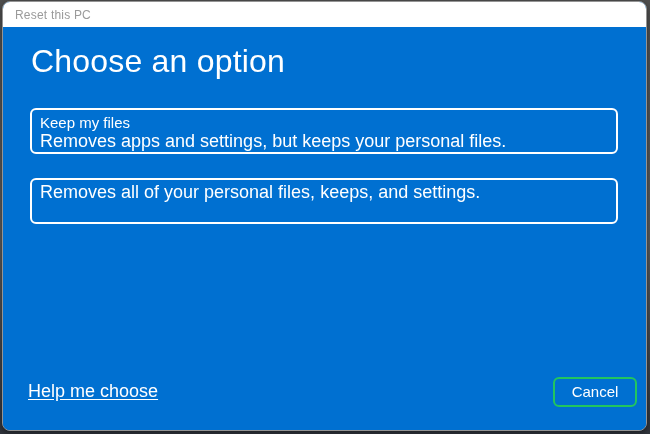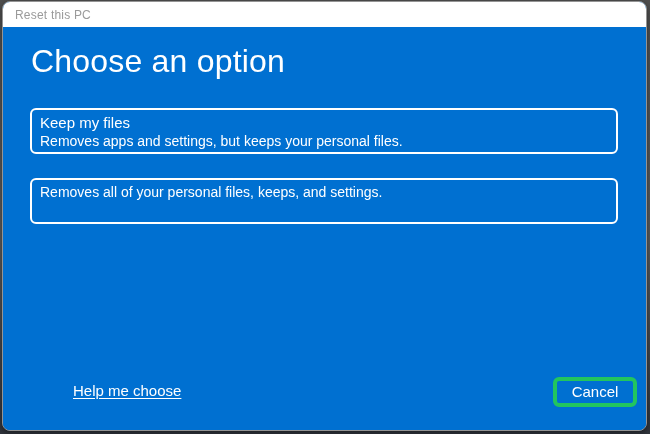--- a/index.html
+++ b/index.html
@@ -71,44 +71,43 @@
   }
   .option-keep { top: 81px; }
   .option-remove { top: 151px; }
   .opt-title {
     font-size: 15px;
     font-weight: 400;
     line-height: 19px;
     color: #ffffff;
   }
   .opt-desc {
-    font-size: 14px;
+    font-size: 18px;
     font-weight: 400;
     line-height: 18px;
     color: #ffffff;
   }
   .help-link {
     position: absolute;
     left: 25px;
     top: 355px;
-    font-size: 15px;
+    font-size: 18px;
     line-height: 18px;
     color: #ffffff;
     text-decoration: underline;
     text-underline-offset: 2px;
     cursor: pointer;
-    margin-left: 45px;
   }
   .cancel-btn {
     position: absolute;
     left: 550px;
     top: 350px;
     width: 84px;
     height: 30px;
-    border: 4px solid #22c55e;
+    border: 2px solid #22c55e;
     border-radius: 6px;
     background: transparent;
     color: #ffffff;
     font-size: 15px;
     font-family: inherit;
     padding: 0 0 2px 0;
     cursor: pointer;
     text-align: center;
   }
 </style>

